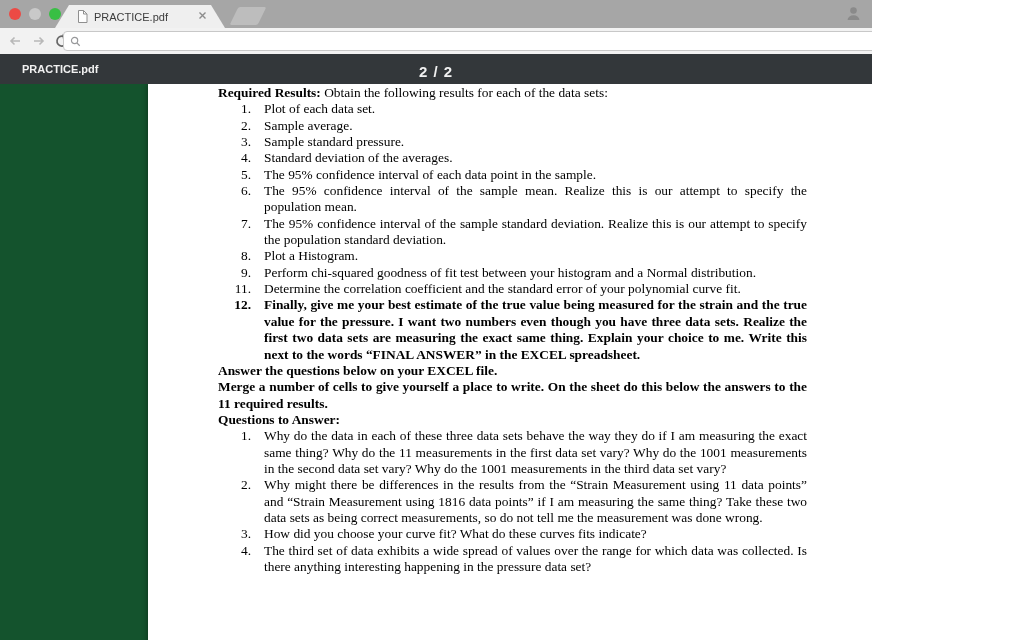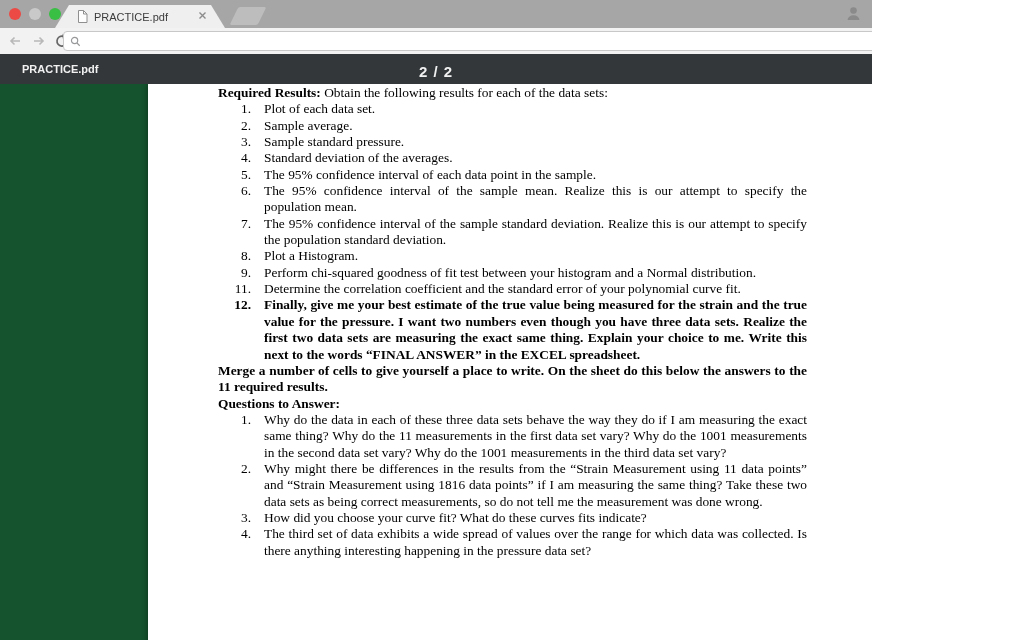--- a/index.html
+++ b/index.html
@@ -207,20 +207,21 @@
         </div>
       <div class="li">
           <span class="num">11.</span>
           <span class="txt">Determine the correlation coefficient and the standard error of your polynomial curve fit.</span>
         </div>
       <div class="li bold-item">
           <span class="num">12.</span>
           <span class="txt">Finally, give me your best estimate of the true value being measured for the strain and the true value for the pressure. I want two numbers even though you have three data sets. Realize the first two data sets are measuring the exact same thing. Explain your choice to me. Write this next to the words “FINAL  ANSWER” in the EXCEL spreadsheet.</span>
         </div>
 
+      <div class="para b">Answer the questions below on your EXCEL file.</div>
       <div class="para b">Merge a number of cells to give yourself a place to write. On the sheet do this below the answers to the 11 required results.</div>
       <div class="para b">Questions to Answer:</div>
 
       <div class="li">
           <span class="num">1.</span>
           <span class="txt">Why do the data in each of these three data sets behave the way they do if I am measuring the exact same thing? Why do the 11 measurements in the first data set vary? Why do the 1001 measurements in the second data set vary? Why do the 1001 measurements in the third data set vary?</span>
         </div>
       <div class="li">
           <span class="num">2.</span>
           <span class="txt">Why might there be differences in the results from the “Strain Measurement using 11 data points” and  “Strain Measurement using 1816 data points” if I am measuring the same thing? Take these two data sets as being correct measurements, so do not tell me the measurement was done wrong.</span>

